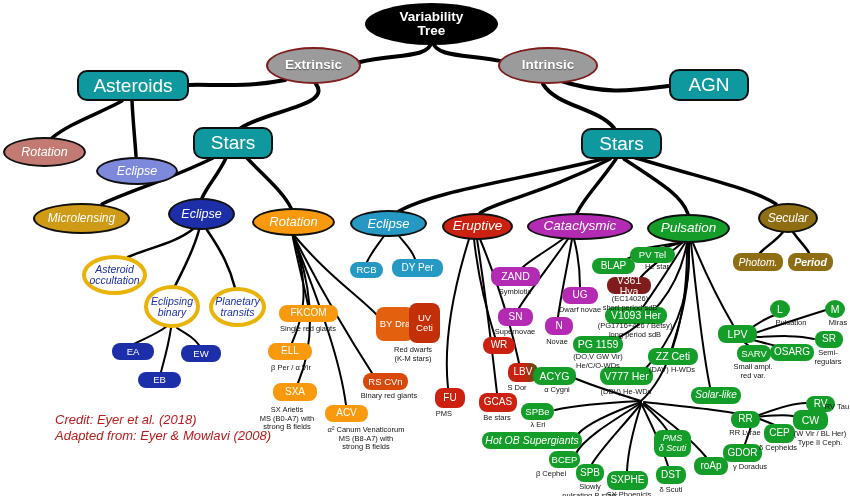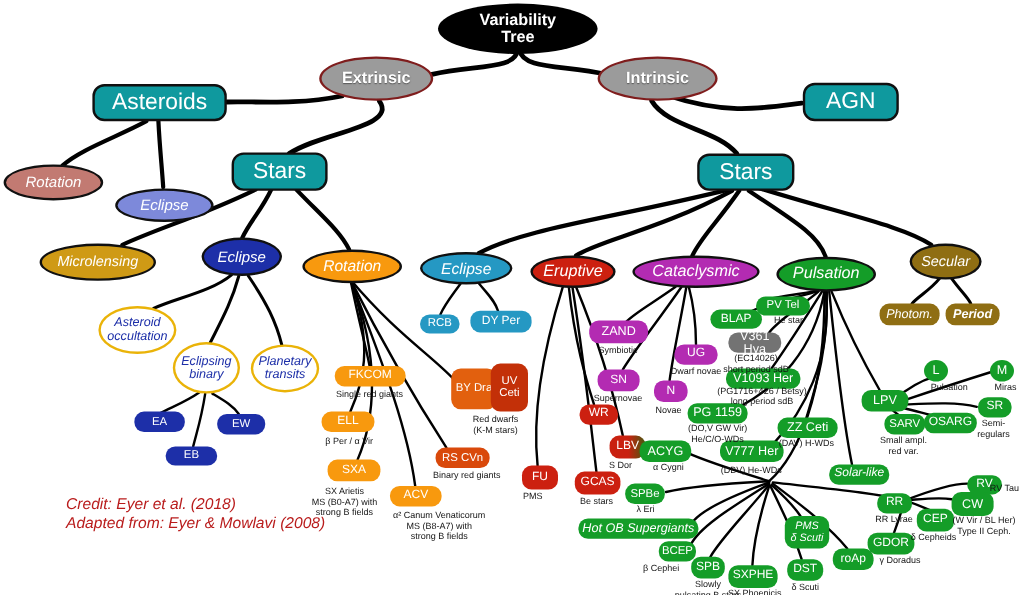--- a/index.html
+++ b/index.html
@@ -8,21 +8,21 @@
   #edges{position:absolute;left:0;top:0;z-index:0;}
   #edges path{fill:none;stroke:#000;stroke-linecap:round;}
   #edges .w4{stroke-width:4px;} #edges .w35{stroke-width:3.5px;}
   #edges .w25{stroke-width:2.5px;} #edges .w2{stroke-width:2px;}
   .node{position:absolute;z-index:2;display:flex;flex-direction:column;align-items:center;
         justify-content:center;text-align:center;color:#fff;line-height:1.04;box-sizing:border-box;}
   .eb{border-radius:50%;font-weight:700;}
   .eg{border-radius:50%;font-weight:700;border:2px solid #7f1d1d;text-shadow:0 1px 1px #555;}
   .box{border:2.5px solid #101010;border-radius:10px;}
   .ell{border-radius:50%;border:2px solid #101010;font-style:italic;}
-  .oell{border-radius:50%;border:2px solid #eab308;background:#fff;font-style:italic;}
+  .oell{border-radius:50%;border:4px solid #eab308;background:#fff;font-style:italic;}
   .chip{border-radius:8px;}
   .circ{border-radius:50%;}
   .it{font-style:italic;}
   .ann{position:absolute;z-index:3;transform:translateX(-50%);color:#141414;font-size:7.5px;
        line-height:1.15;text-align:center;white-space:nowrap;}
   #credit{position:absolute;left:55px;top:412px;z-index:3;font-style:italic;
           font-size:13px;line-height:1.25;color:#b91c1c;white-space:nowrap;}
 </style>
 </head>
 <body>
@@ -236,21 +236,21 @@
       </div>
       <div class="node chip" style="left: 545px; top: 317px; width: 28px; height: 18px; font-size: 10px; background: rgb(179, 43, 178);">
         <div>N</div>
       </div>
       <div class="node chip" style="left: 630px; top: 247px; width: 45px; height: 16px; font-size: 9.5px; background: rgb(20, 157, 40);">
         <div>PV Tel</div>
       </div>
       <div class="node chip" style="left: 592px; top: 258px; width: 43px; height: 16px; font-size: 10px; background: rgb(20, 157, 40);">
         <div>BLAP</div>
       </div>
-      <div class="node chip" style="left: 607px; top: 277px; width: 44px; height: 17px; font-size: 10.5px; background: #737373;">
+      <div class="node chip" style="left: 607px; top: 277px; width: 44px; height: 17px; font-size: 10.5px; background: #7f1d1d;">
         <div>V361 Hya</div>
       </div>
       <div class="node chip" style="left: 605px; top: 307px; width: 62px; height: 17px; font-size: 10.5px; background: rgb(20, 157, 40);">
         <div>V1093 Her</div>
       </div>
       <div class="node chip" style="left: 573px; top: 336px; width: 50px; height: 17px; font-size: 10.5px; background: rgb(20, 157, 40);">
         <div>PG 1159</div>
       </div>
       <div class="node chip" style="left: 648px; top: 348px; width: 50px; height: 17px; font-size: 10.5px; background: rgb(20, 157, 40);">
         <div>ZZ Ceti</div>

